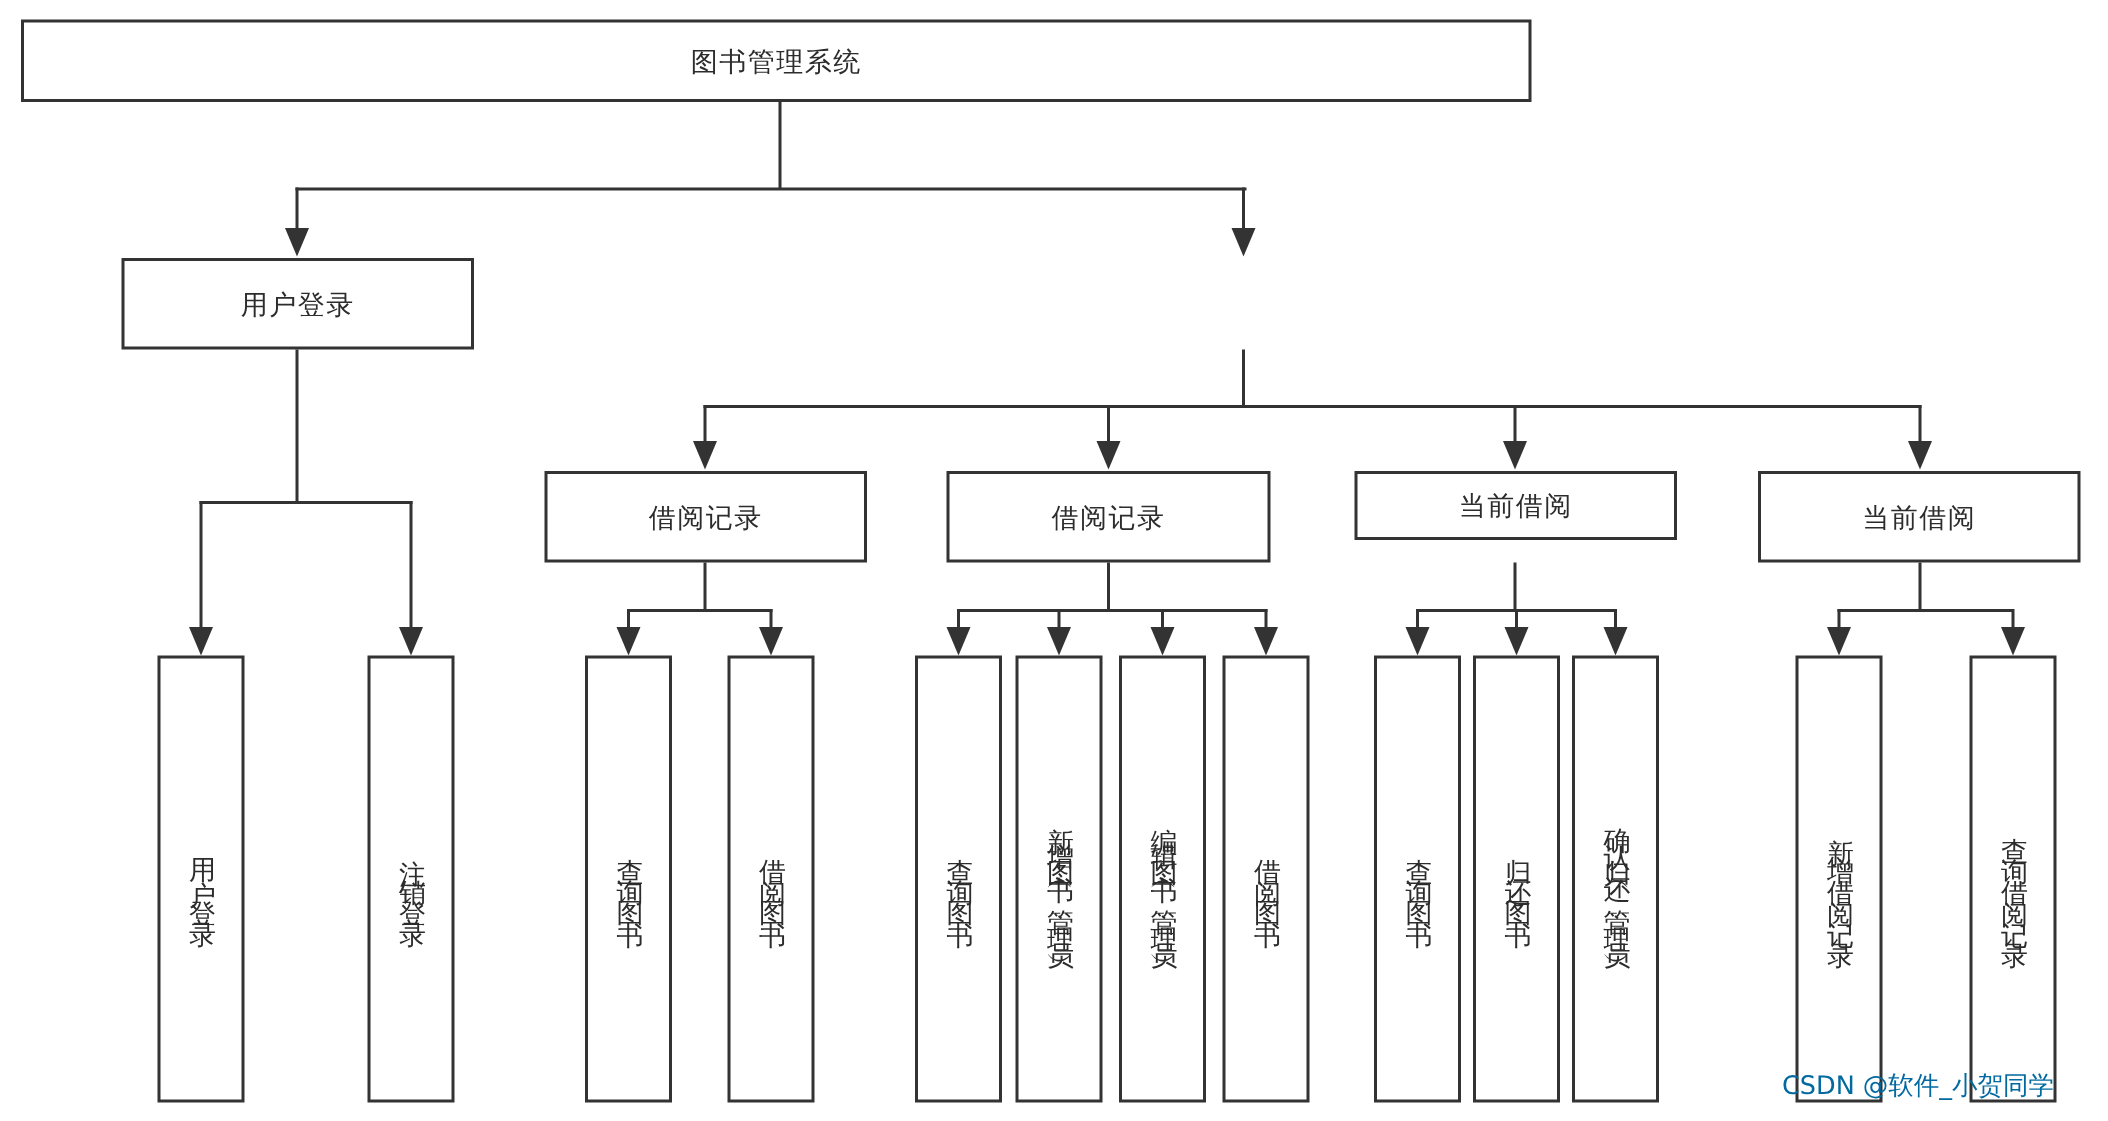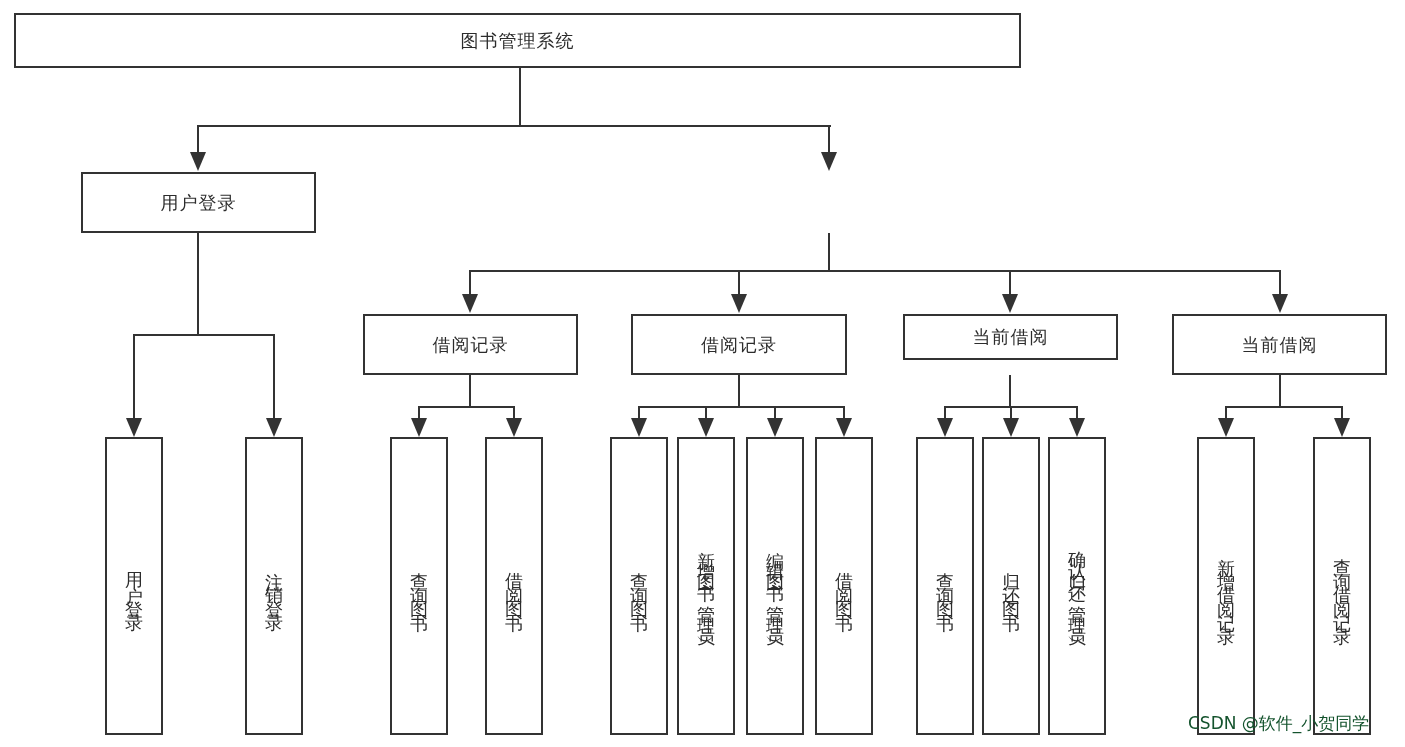--- a/index.html
+++ b/index.html
@@ -33,21 +33,21 @@
   .hl{height:2px;}
   .vl{width:2px;}
   .arrow{
     position:absolute;width:0;height:0;
     border-left:8px solid transparent;
     border-right:8px solid transparent;
     border-top:19px solid #333333;
   }
   .watermark{
     position:absolute;left:1188px;top:712px;
-    font-size:17px;color:#14532d;
+    font-size:17px;color:#0369a1;
     white-space:nowrap;z-index:5;
   }
 </style>
 </head>
 <body>
 
 <div id="canvas">
 
   <div class="box" style="left:14px;top:13px;width:1007px;height:55px">
     <span class="lbl">图书管理系统</span>

